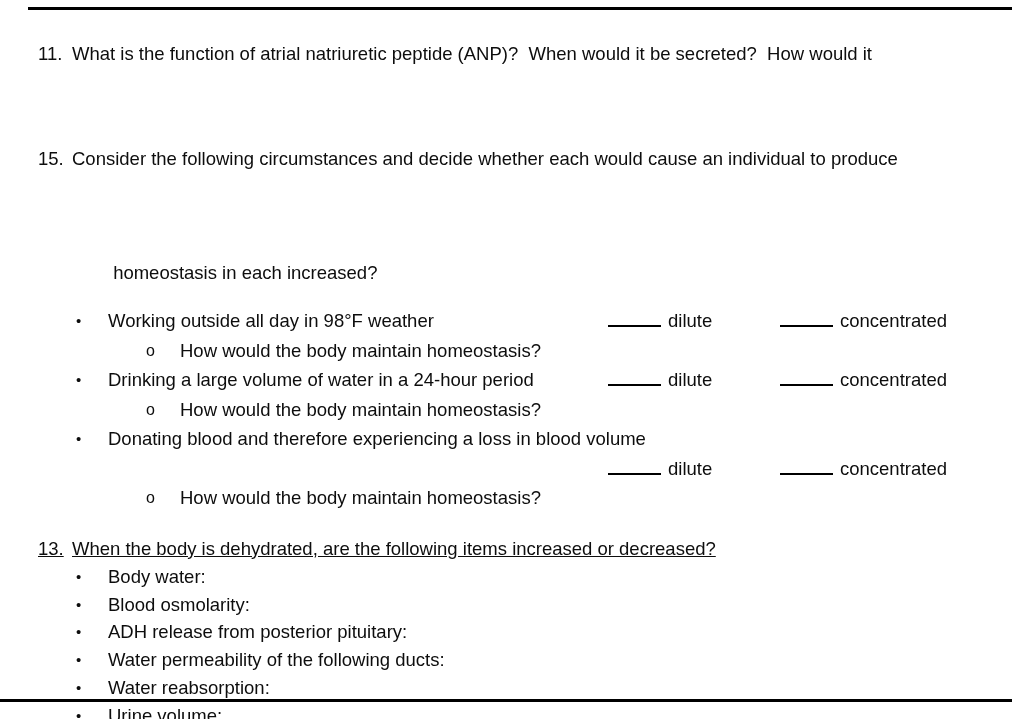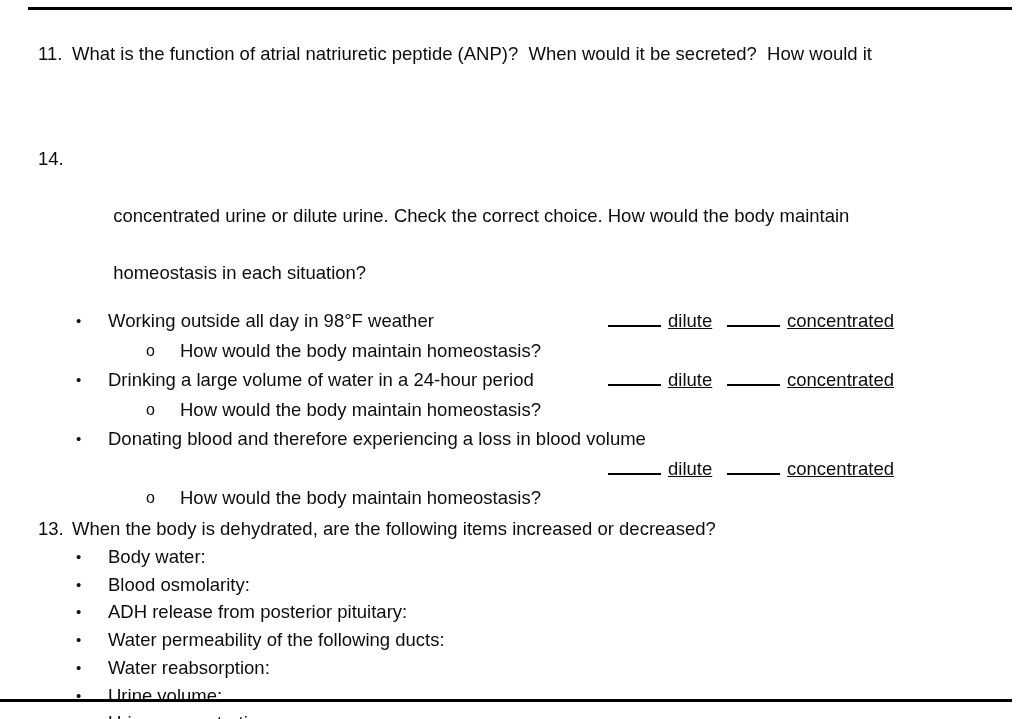--- a/index.html
+++ b/index.html
@@ -18,40 +18,40 @@
   .rule-top { top: 7px; left: 28px; right: 0; }
   .rule-bottom { top: 699px; left: 0; right: 0; }
 
   .content { padding-top: 40px; }
 
   
   .question { display: flex; padding-left: 38px; line-height: 28.5px; }
   .q-num { width: 34px; flex: 0 0 34px; }
   .q-text { flex: 1 1 auto; padding-right: 19px; white-space: pre-wrap; }
   .q12 { margin-top: 19px; }
-  .q13 { margin-top: 2px; }
+  .q13 { margin-top: 22px; text-decoration: underline; }
 
   
   .scenarios { margin-top: 19px; line-height: 29.5px; }
   .s-row { position: relative; width: 100%; }
   .bullet-row { padding-left: 108px; }
   .bullet-glyph {
     position: absolute; left: 76px; top: 0;
     font-size: 15px;
   }
   .sub-row { padding-left: 180px; }
   .sub-glyph {
     position: absolute; left: 146px; top: 0;
     font-size: 16px;
   }
   .blank-only-row { height: 29.5px; }
 
-  .choice-group { position: absolute; top: 0; white-space: nowrap; text-decoration: underline; }
+  .choice-group { position: absolute; top: 0; white-space: nowrap; }
   .choice-dilute { left: 608px; }
-  .choice-concentrated { left: 727px; }
+  .choice-concentrated { left: 780px; }
   .blank {
     display: inline-block;
     width: 53px;
     height: 0.95em;
     border-bottom: 2px solid #000000;
     margin-right: 7px;
   }
 
   
   .q13-list { margin-top: 0px; line-height: 27.7px; }
@@ -65,24 +65,24 @@
 
   <div class="content">
 
     <div class="question">
       <div class="q-num">11.</div>
       <div class="q-text"><span>What is the function of atrial natriuretic peptide (ANP)?  When would it be secreted?  How would it</span><br>
         </div>
     </div>
 
     <div class="question q12">
-      <div class="q-num">14.</div>
-      <div class="q-text"><br>
-        <span>concentrated urine or dilute urine. Check the correct choice. How would the body maintain</span><br>
-        <span>homeostasis in each situation?</span></div>
+      <div class="q-num">15.</div>
+      <div class="q-text"><span>Consider the following circumstances and decide whether each would cause an individual to produce</span><br>
+        <br>
+        <span>homeostasis in each increased?</span></div>
     </div>
 
     <div class="scenarios">
 
       <div class="s-row bullet-row">
         <span class="bullet-glyph">•</span>
         <span>Working outside all day in 98°F weather</span>
         <span class="choice-group choice-dilute"><span class="blank"></span><span>dilute</span></span>
         <span class="choice-group choice-concentrated"><span class="blank"></span><span>concentrated</span></span>
       </div>

